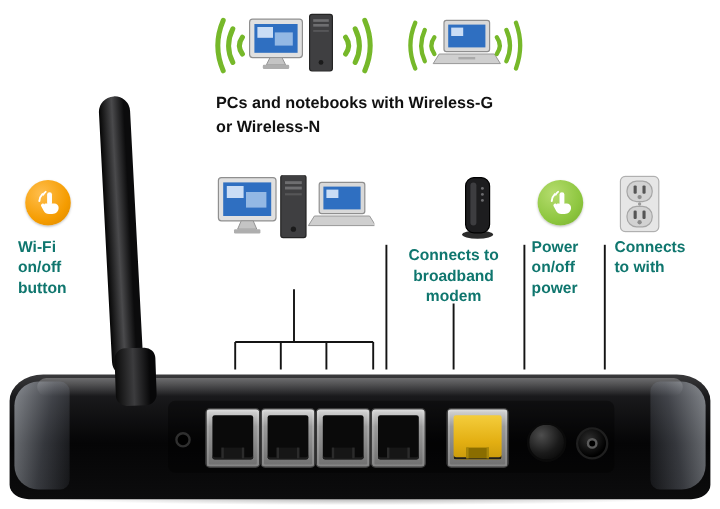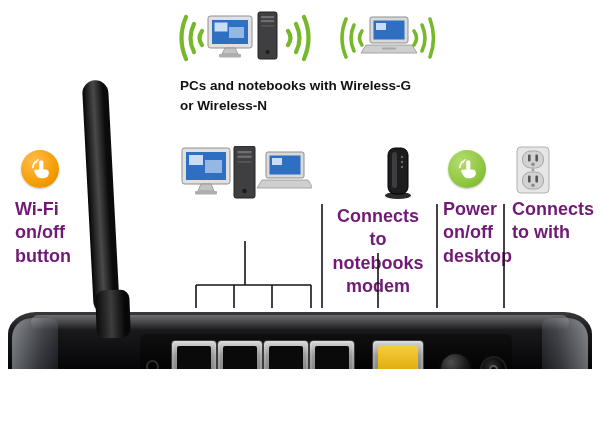--- a/index.html
+++ b/index.html
@@ -1,19 +1,19 @@
 <!DOCTYPE html>
 <html><head>
 <meta charset="utf-8">
 <style>
   html,body{margin:0;padding:0;background:#fff;}
-  .canvas{position:relative;width:600px;height:369px;background:#ffffff;overflow:hidden;
+  .canvas{position:relative;width:600px;height:424px;background:#ffffff;overflow:hidden;
           font-family:"Liberation Sans",sans-serif;color:#111;}
   .abs{position:absolute;}
-  .label{position:absolute;font-weight:700;font-size:18px;line-height:1.3;color:#701a75;
+  .label{position:absolute;font-weight:700;font-size:13px;line-height:1.3;color:#0f766e;
          white-space:pre-line;}
   .caption{position:absolute;font-weight:700;font-size:13.5px;line-height:1.45;color:#111;
            white-space:pre-line;}
   .center{text-align:center;}
   .btn-circle{position:absolute;width:38px;height:38px;border-radius:50%;
               display:flex;align-items:center;justify-content:center;}
   .wifi-circle{left:21px;top:150px;background:radial-gradient(circle at 35% 30%,#ffbe4d,#f59c00 62%,#d88700);
                box-shadow:0 1px 2px rgba(0,0,0,.25);}
   .power-circle{left:448px;top:150px;background:radial-gradient(circle at 35% 30%,#b5dc6e,#8dc63f 62%,#76ad2d);
                box-shadow:0 1px 2px rgba(0,0,0,.25);}
@@ -159,31 +159,31 @@
 
   <svg class="abs" style="left:382px;top:146px" width="32" height="54" viewBox="0 0 32 54">
     <ellipse cx="16" cy="49.5" rx="13" ry="3.5" fill="#2b2b2b"></ellipse>
     <rect x="6" y="2" width="20" height="46" rx="7" fill="#1d1d1f" stroke="#000"></rect>
     <rect x="10" y="6" width="5" height="36" rx="2.5" fill="#3d3d40"></rect>
     <circle cx="20" cy="11" r="1.2" fill="#6b6b6e"></circle>
     <circle cx="20" cy="16" r="1.2" fill="#6b6b6e"></circle>
     <circle cx="20" cy="21" r="1.2" fill="#6b6b6e"></circle>
   </svg>
   <div class="label center" style="left:330px;top:205px;width:96px">Connects to
-notebooks
+broadband
 modem</div>
 
   <div class="btn-circle power-circle">
     <svg width="24" height="24">
         <use href="#tap-hand"></use>
       </svg>
   </div>
   <div class="label" style="left:443px;top:198px;width:60px">Power
 on/off
-desktop</div>
+power</div>
 
   <svg class="abs" style="left:516px;top:146px" width="34" height="48" viewBox="0 0 34 48">
     <rect x="1" y="1" width="32" height="46" rx="4" fill="#e6e6e6" stroke="#b0b0b0"></rect>
     <rect x="6.5" y="5" width="21" height="17" rx="8" fill="#d2d2d2" stroke="#a6a6a6"></rect>
     <rect x="12" y="8.5" width="2.6" height="7" rx="1" fill="#555"></rect>
     <rect x="19.4" y="8.5" width="2.6" height="7" rx="1" fill="#555"></rect>
     <circle cx="17" cy="18.2" r="1.8" fill="#8b8b8b"></circle>
     <rect x="6.5" y="26" width="21" height="17" rx="8" fill="#d2d2d2" stroke="#a6a6a6"></rect>
     <rect x="12" y="29.5" width="2.6" height="7" rx="1" fill="#555"></rect>
     <rect x="19.4" y="29.5" width="2.6" height="7" rx="1" fill="#555"></rect>

